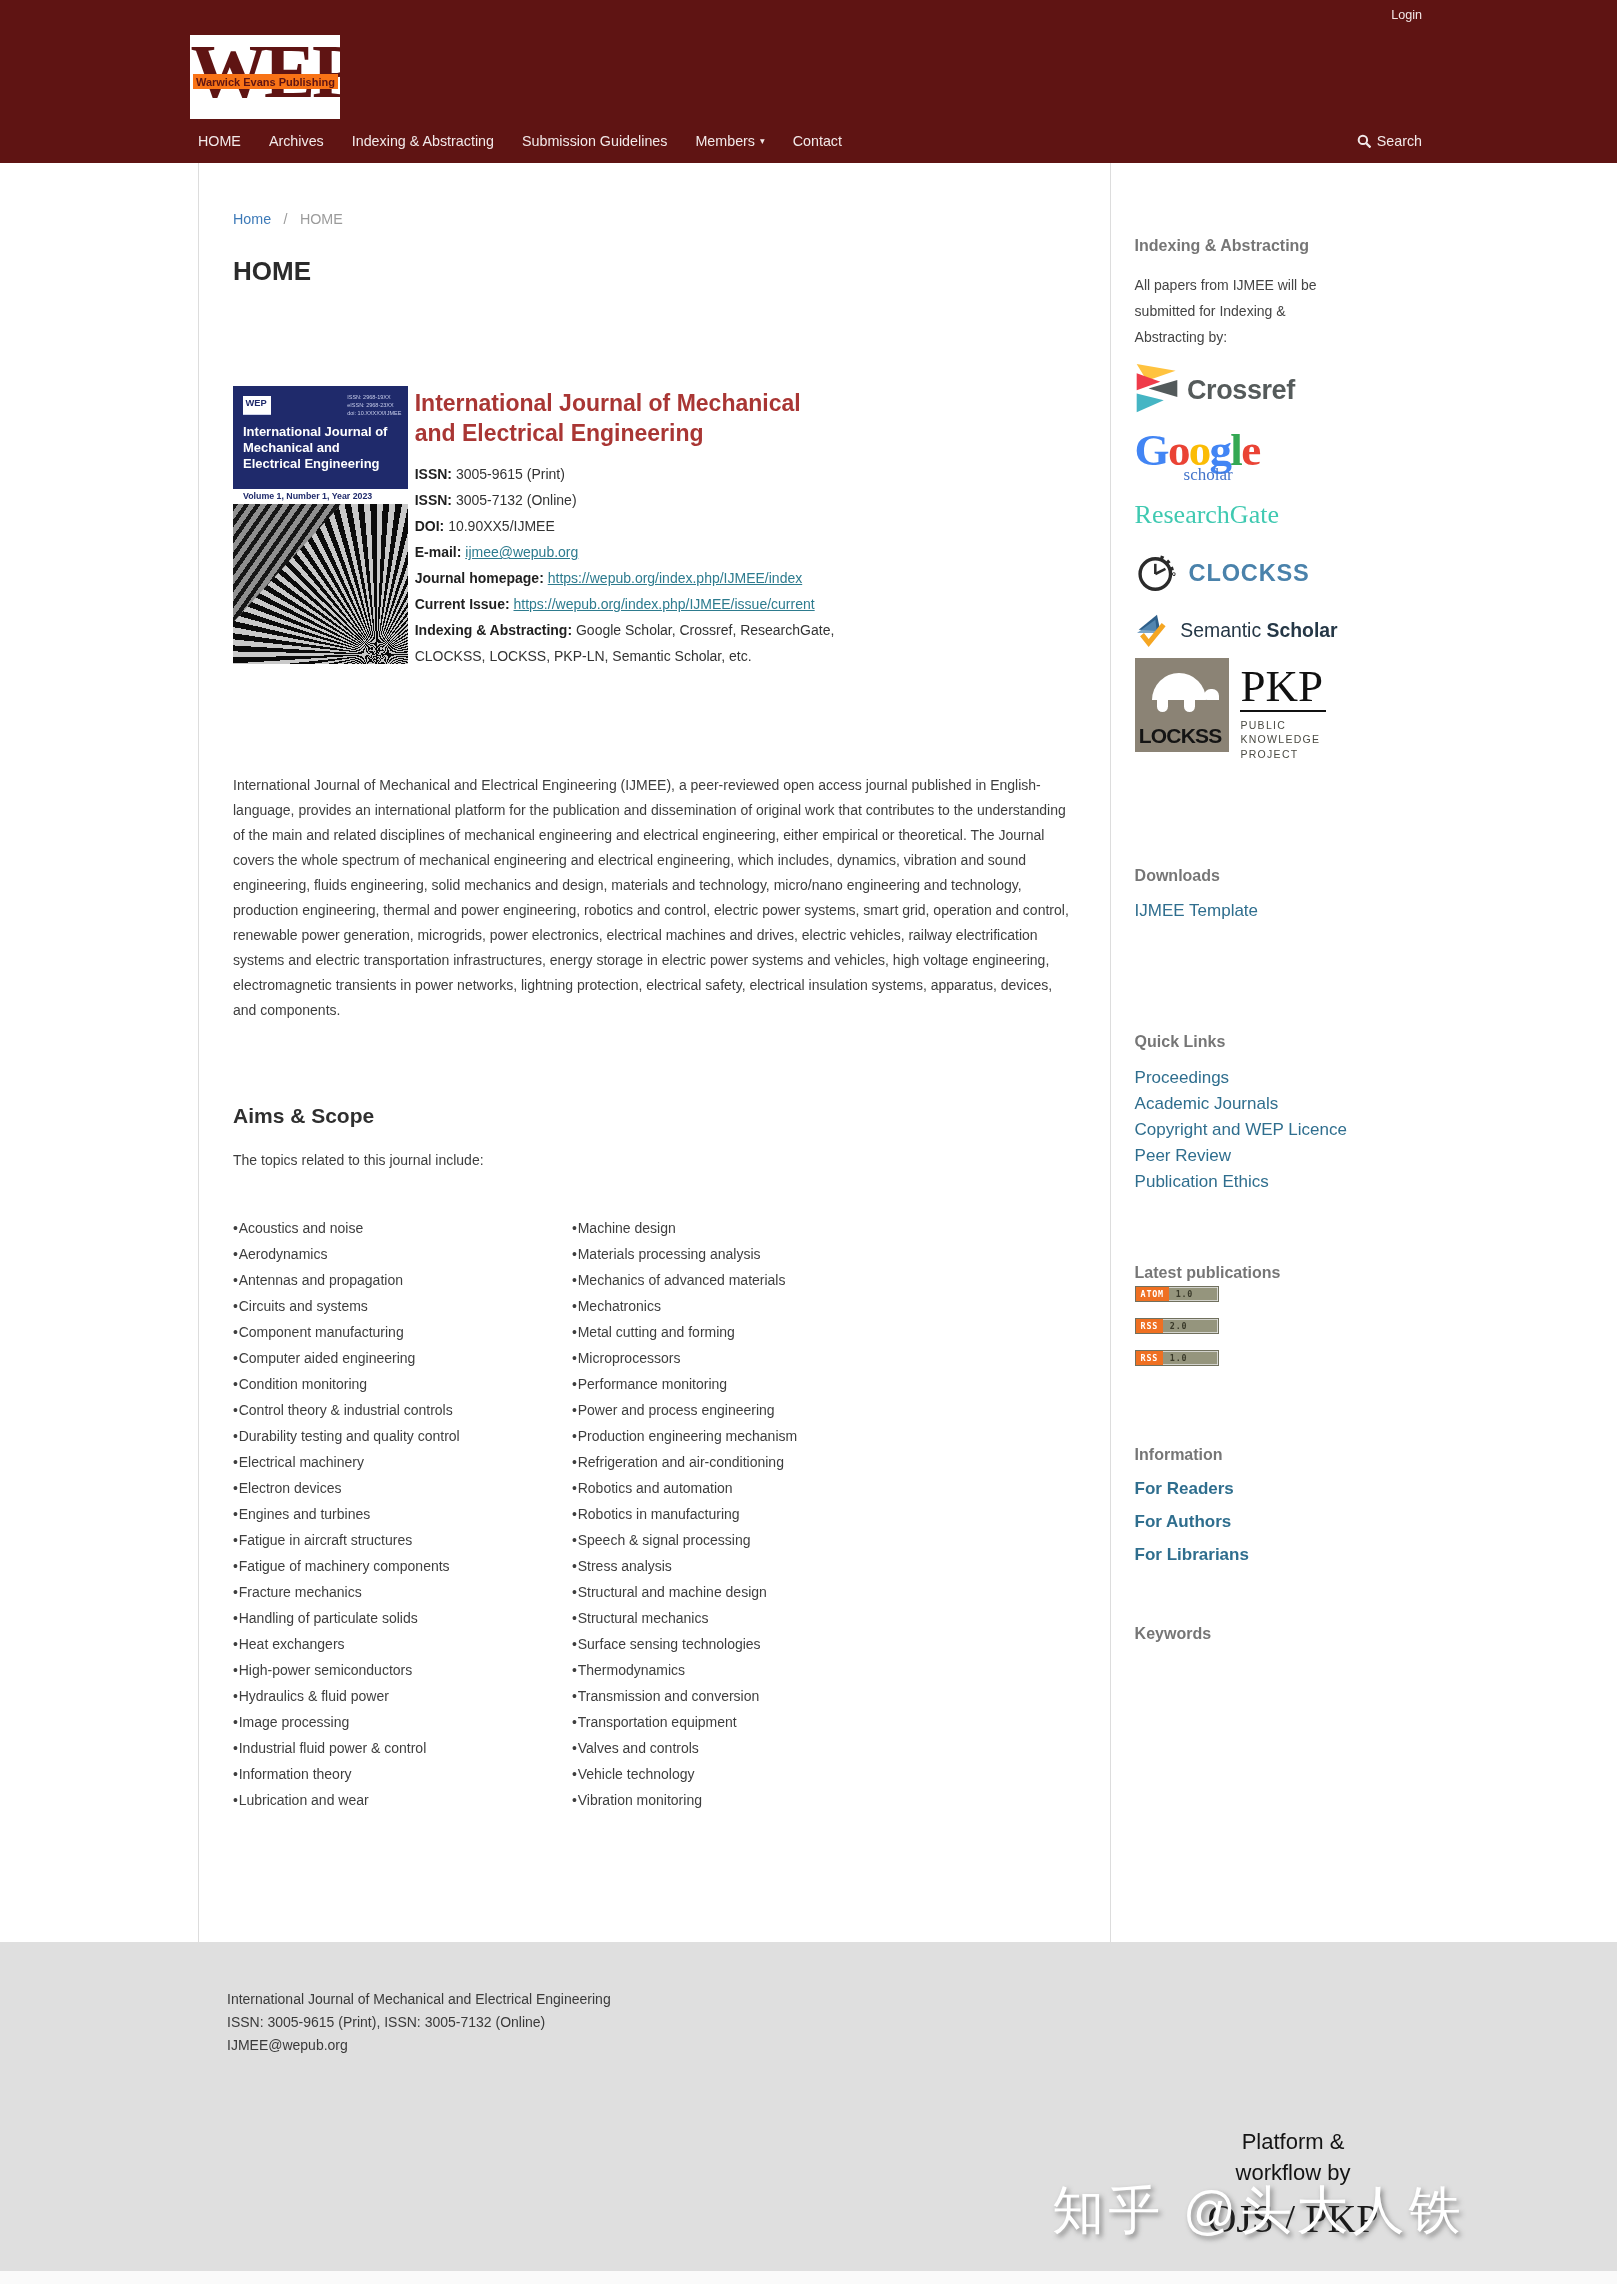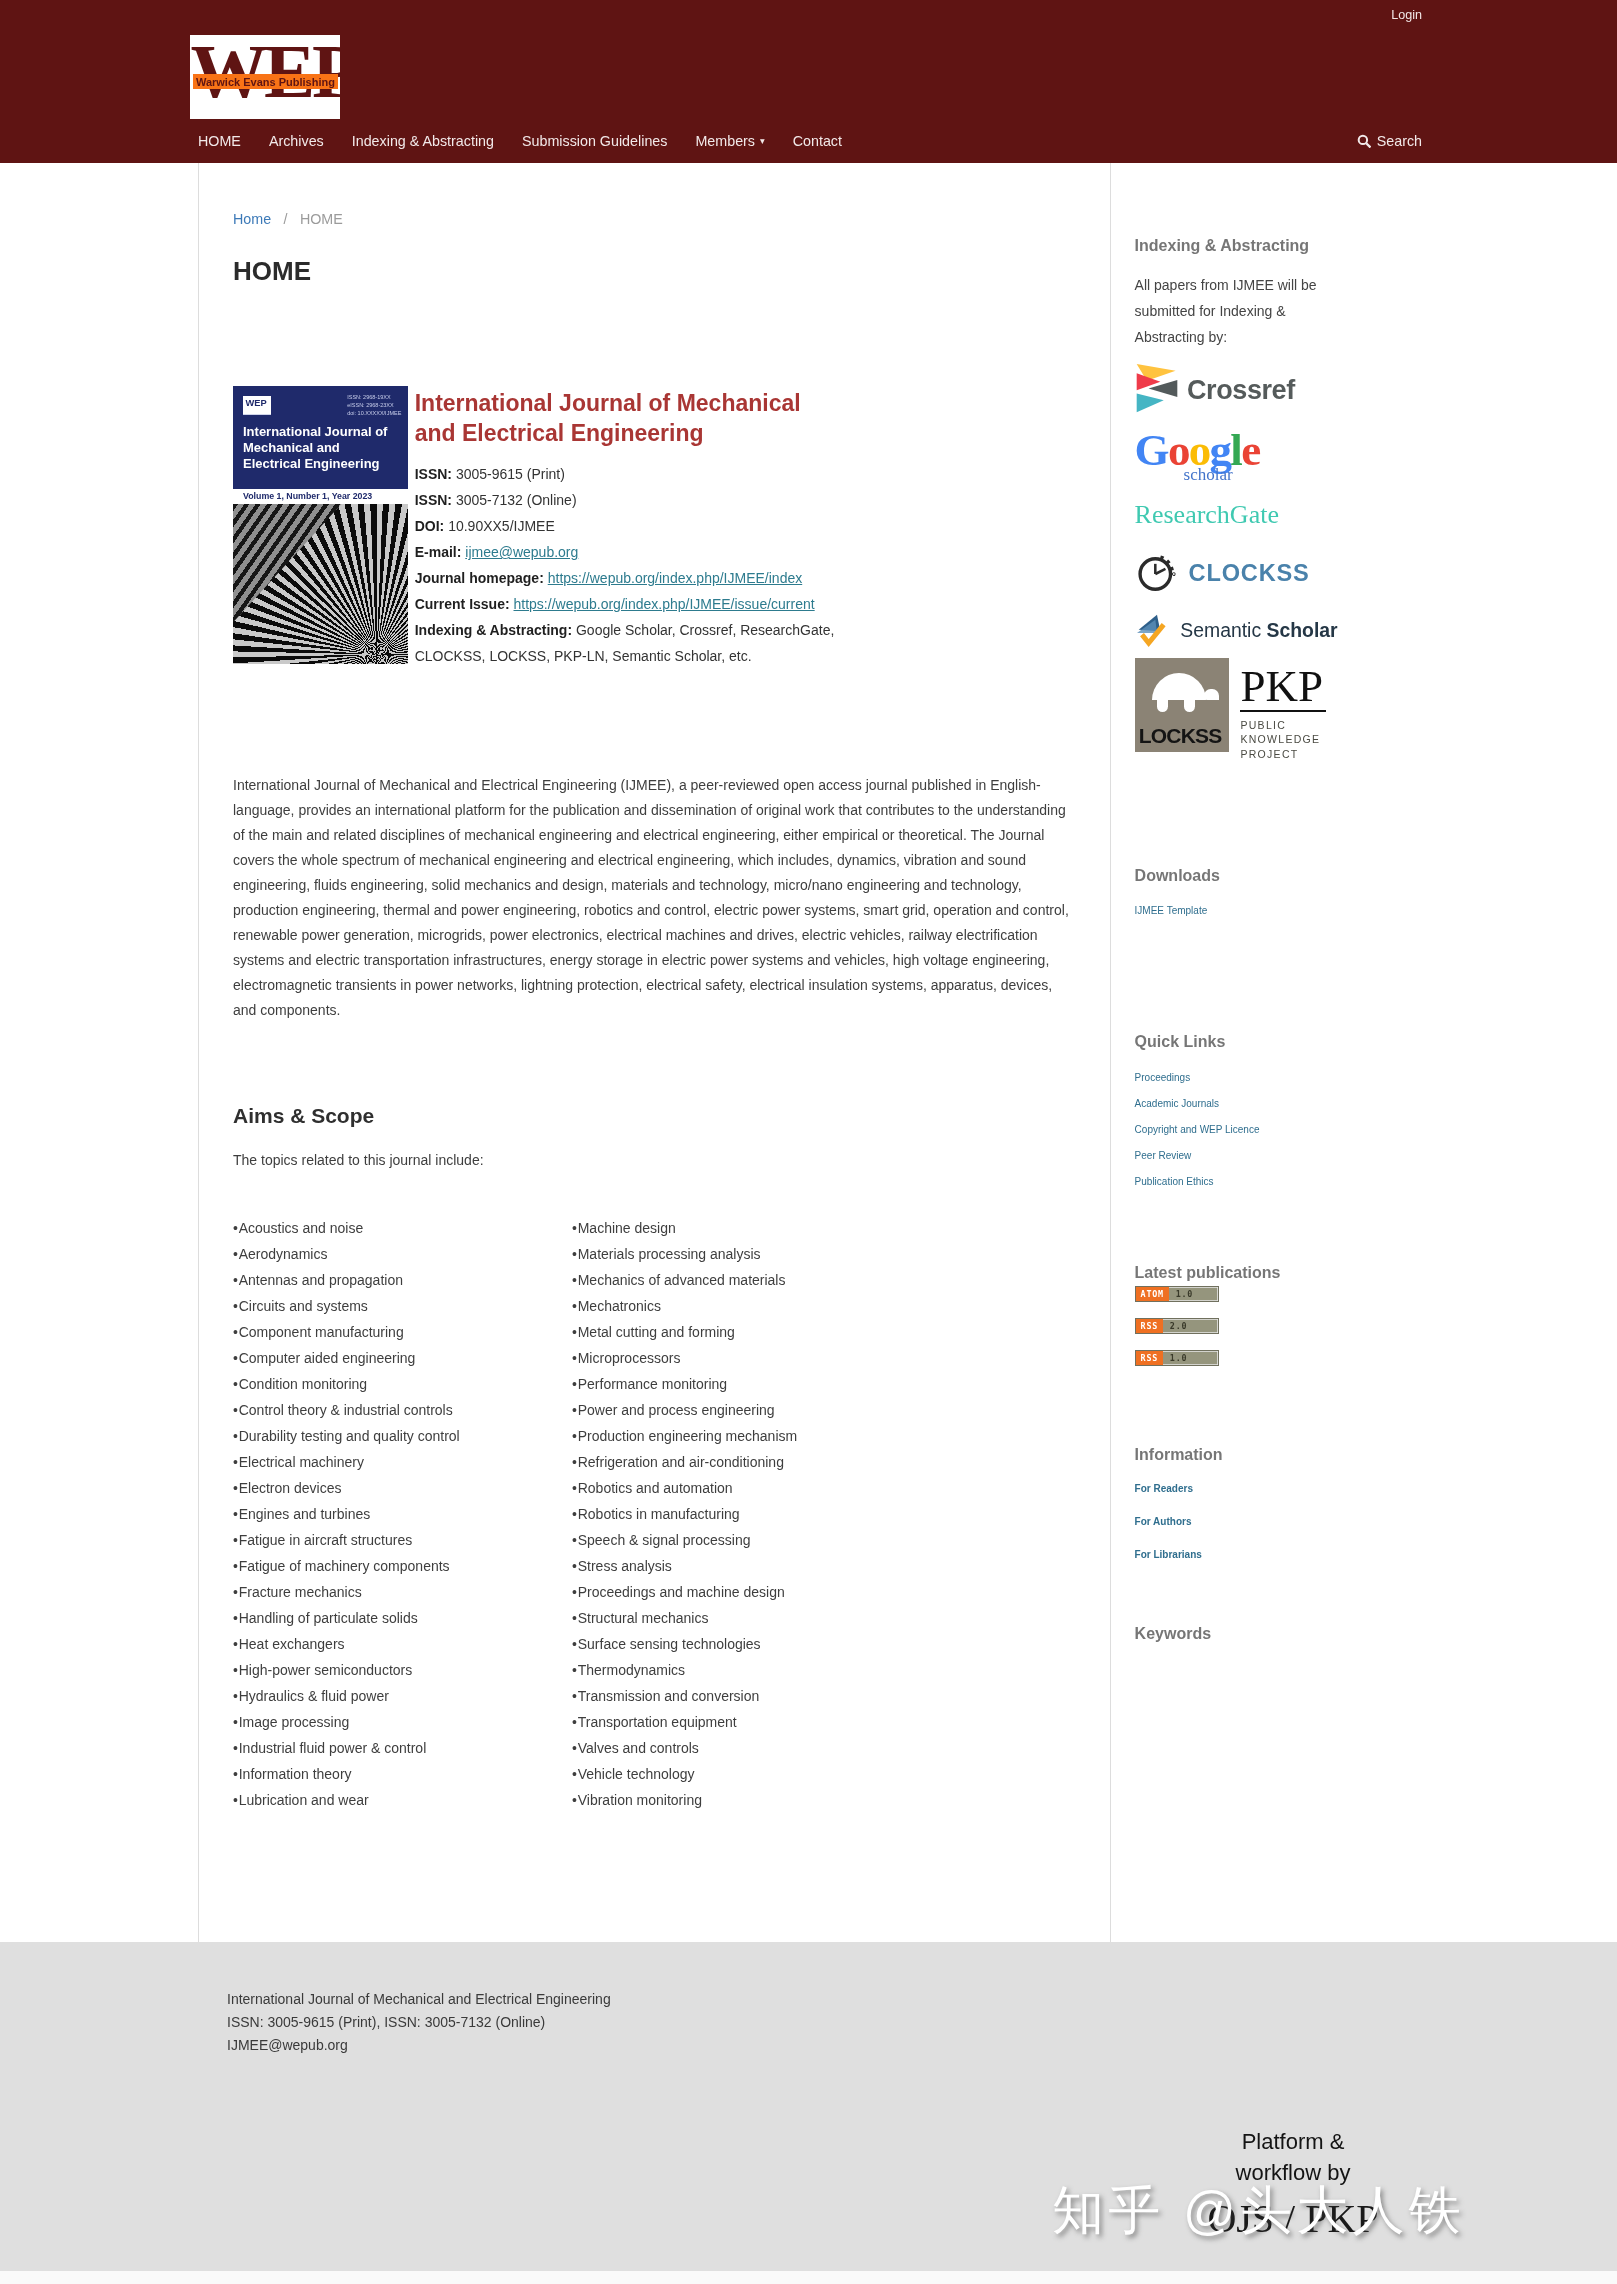--- a/index.html
+++ b/index.html
@@ -122,21 +122,21 @@
   .turtle::before { content:""; position:absolute; right:-13.5px; bottom:0; width:15px; height:11px; background:#fff; border-radius:6.7px 6.7px 0 3.4px; }
   .turtle::after { content:""; position:absolute; left:5px; bottom:-11.8px; width:11.8px; height:11.8px; background:#fff; border-radius:0 0 5.9px 5.9px; box-shadow:27px 0 0 #fff; }
   .lockss-text { position:absolute; left:4.2px; bottom:4.2px; color:#141414; font-weight:bold; font-size:21px; letter-spacing:-0.8px; }
   .pkp { display:block; padding-top:6.7px; }
   .pkp-main { font-family:"Liberation Serif", serif; font-size:45px; line-height:44px; color:#111; border-bottom:2.5px solid #111; padding:0 3.4px 1.7px 0; display:inline-block; }
   .pkp-sub { margin-top:5.9px; }
   .pkp-sub-line { font-size:10.5px; letter-spacing:1.3px; color:#4a4a42; line-height:14.3px; }
 
   .side-heading.dl { margin-top:106px; }
   .side-links { margin-top:13.5px; }
-  .side-links a { display:block; font-size:10px; color:#2f6e8e; line-height:26px; }
+  .side-links a { display:block; font-size:17px; color:#2f6e8e; line-height:26px; }
   .side-heading.ql { margin-top:109px; }
   .side-heading.lp { margin-top:69px; }
   .badges { margin-top:4px; }
   .feed-badge {
     width:84px; height:16px; border:0.8px solid #70705e; background:#95957d;
     display:flex; margin-bottom:16px; font-size:8.4px; font-weight:bold;
     font-family:"DejaVu Sans Mono", monospace; letter-spacing:0.8px;
     box-shadow:0 0 0 0.8px #e8e8e8 inset;
   }
   .fb-left { background:#ef7022; color:#fff; padding:0 5px; display:flex; align-items:center; }
@@ -277,21 +277,21 @@
             <li><span class="bullet">•</span><span>Metal cutting and forming</span></li>
             <li><span class="bullet">•</span><span>Microprocessors</span></li>
             <li><span class="bullet">•</span><span>Performance monitoring</span></li>
             <li><span class="bullet">•</span><span>Power and process engineering</span></li>
             <li><span class="bullet">•</span><span>Production engineering mechanism</span></li>
             <li><span class="bullet">•</span><span>Refrigeration and air-conditioning</span></li>
             <li><span class="bullet">•</span><span>Robotics and automation</span></li>
             <li><span class="bullet">•</span><span>Robotics in manufacturing</span></li>
             <li><span class="bullet">•</span><span>Speech &amp; signal processing</span></li>
             <li><span class="bullet">•</span><span>Stress analysis</span></li>
-            <li><span class="bullet">•</span><span>Proceedings and machine design</span></li>
+            <li><span class="bullet">•</span><span>Structural and machine design</span></li>
             <li><span class="bullet">•</span><span>Structural mechanics</span></li>
             <li><span class="bullet">•</span><span>Surface sensing technologies</span></li>
             <li><span class="bullet">•</span><span>Thermodynamics</span></li>
             <li><span class="bullet">•</span><span>Transmission and conversion</span></li>
             <li><span class="bullet">•</span><span>Transportation equipment</span></li>
             <li><span class="bullet">•</span><span>Valves and controls</span></li>
             <li><span class="bullet">•</span><span>Vehicle technology</span></li>
             <li><span class="bullet">•</span><span>Vibration monitoring</span></li>
           </ul>
       </div>

